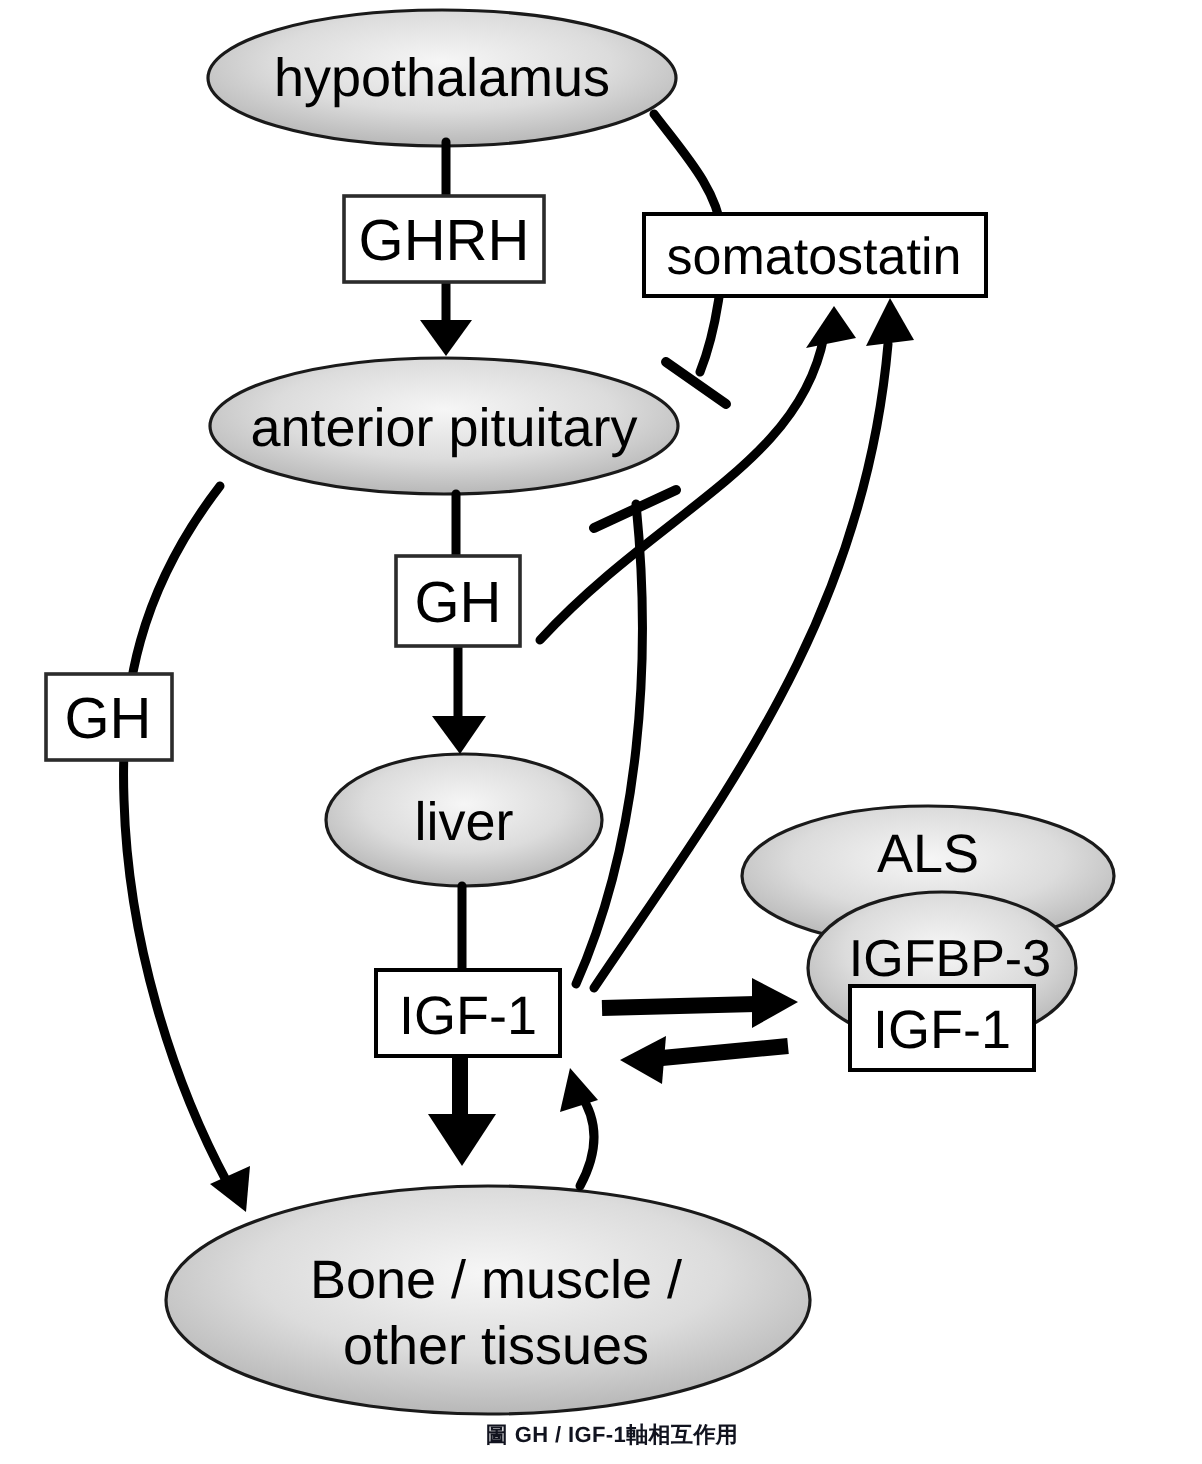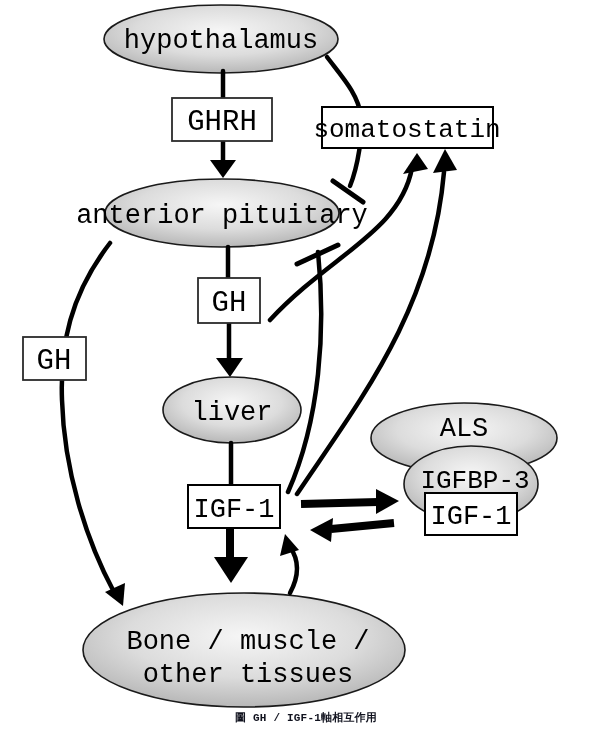--- a/index.html
+++ b/index.html
@@ -1,17 +1,17 @@
 <!DOCTYPE html>
 <html><head>
 <meta charset="utf-8">
 <style>
   html,body{margin:0;padding:0;background:#ffffff;}
   #stage{width:601px;height:732px;background:#ffffff;position:relative;overflow:hidden;
-         font-family:Liberation Mono, monospace;}
+         font-family:Liberation Sans, sans-serif;}
   svg{display:block;}
   .edge{fill:none;stroke:#000;stroke-width:4.5;stroke-linecap:round;}
   .shaft-thick{fill:none;stroke:#000;stroke-width:8;stroke-linecap:butt;}
   .tbar{fill:none;stroke:#000;stroke-width:5;stroke-linecap:round;}
   .arrowhead{fill:#000;stroke:none;}
   .node-ellipse{fill:url(#nodeGrad);stroke:#1a1a1a;stroke-width:1.6;}
   .label-box{fill:#ffffff;stroke:#2b2b2b;stroke-width:1.8;}
   .label-box.heavy{stroke:#000;stroke-width:2;}
   .node-text{fill:#000;text-anchor:middle;}
   .t27{font-size:27px;}

